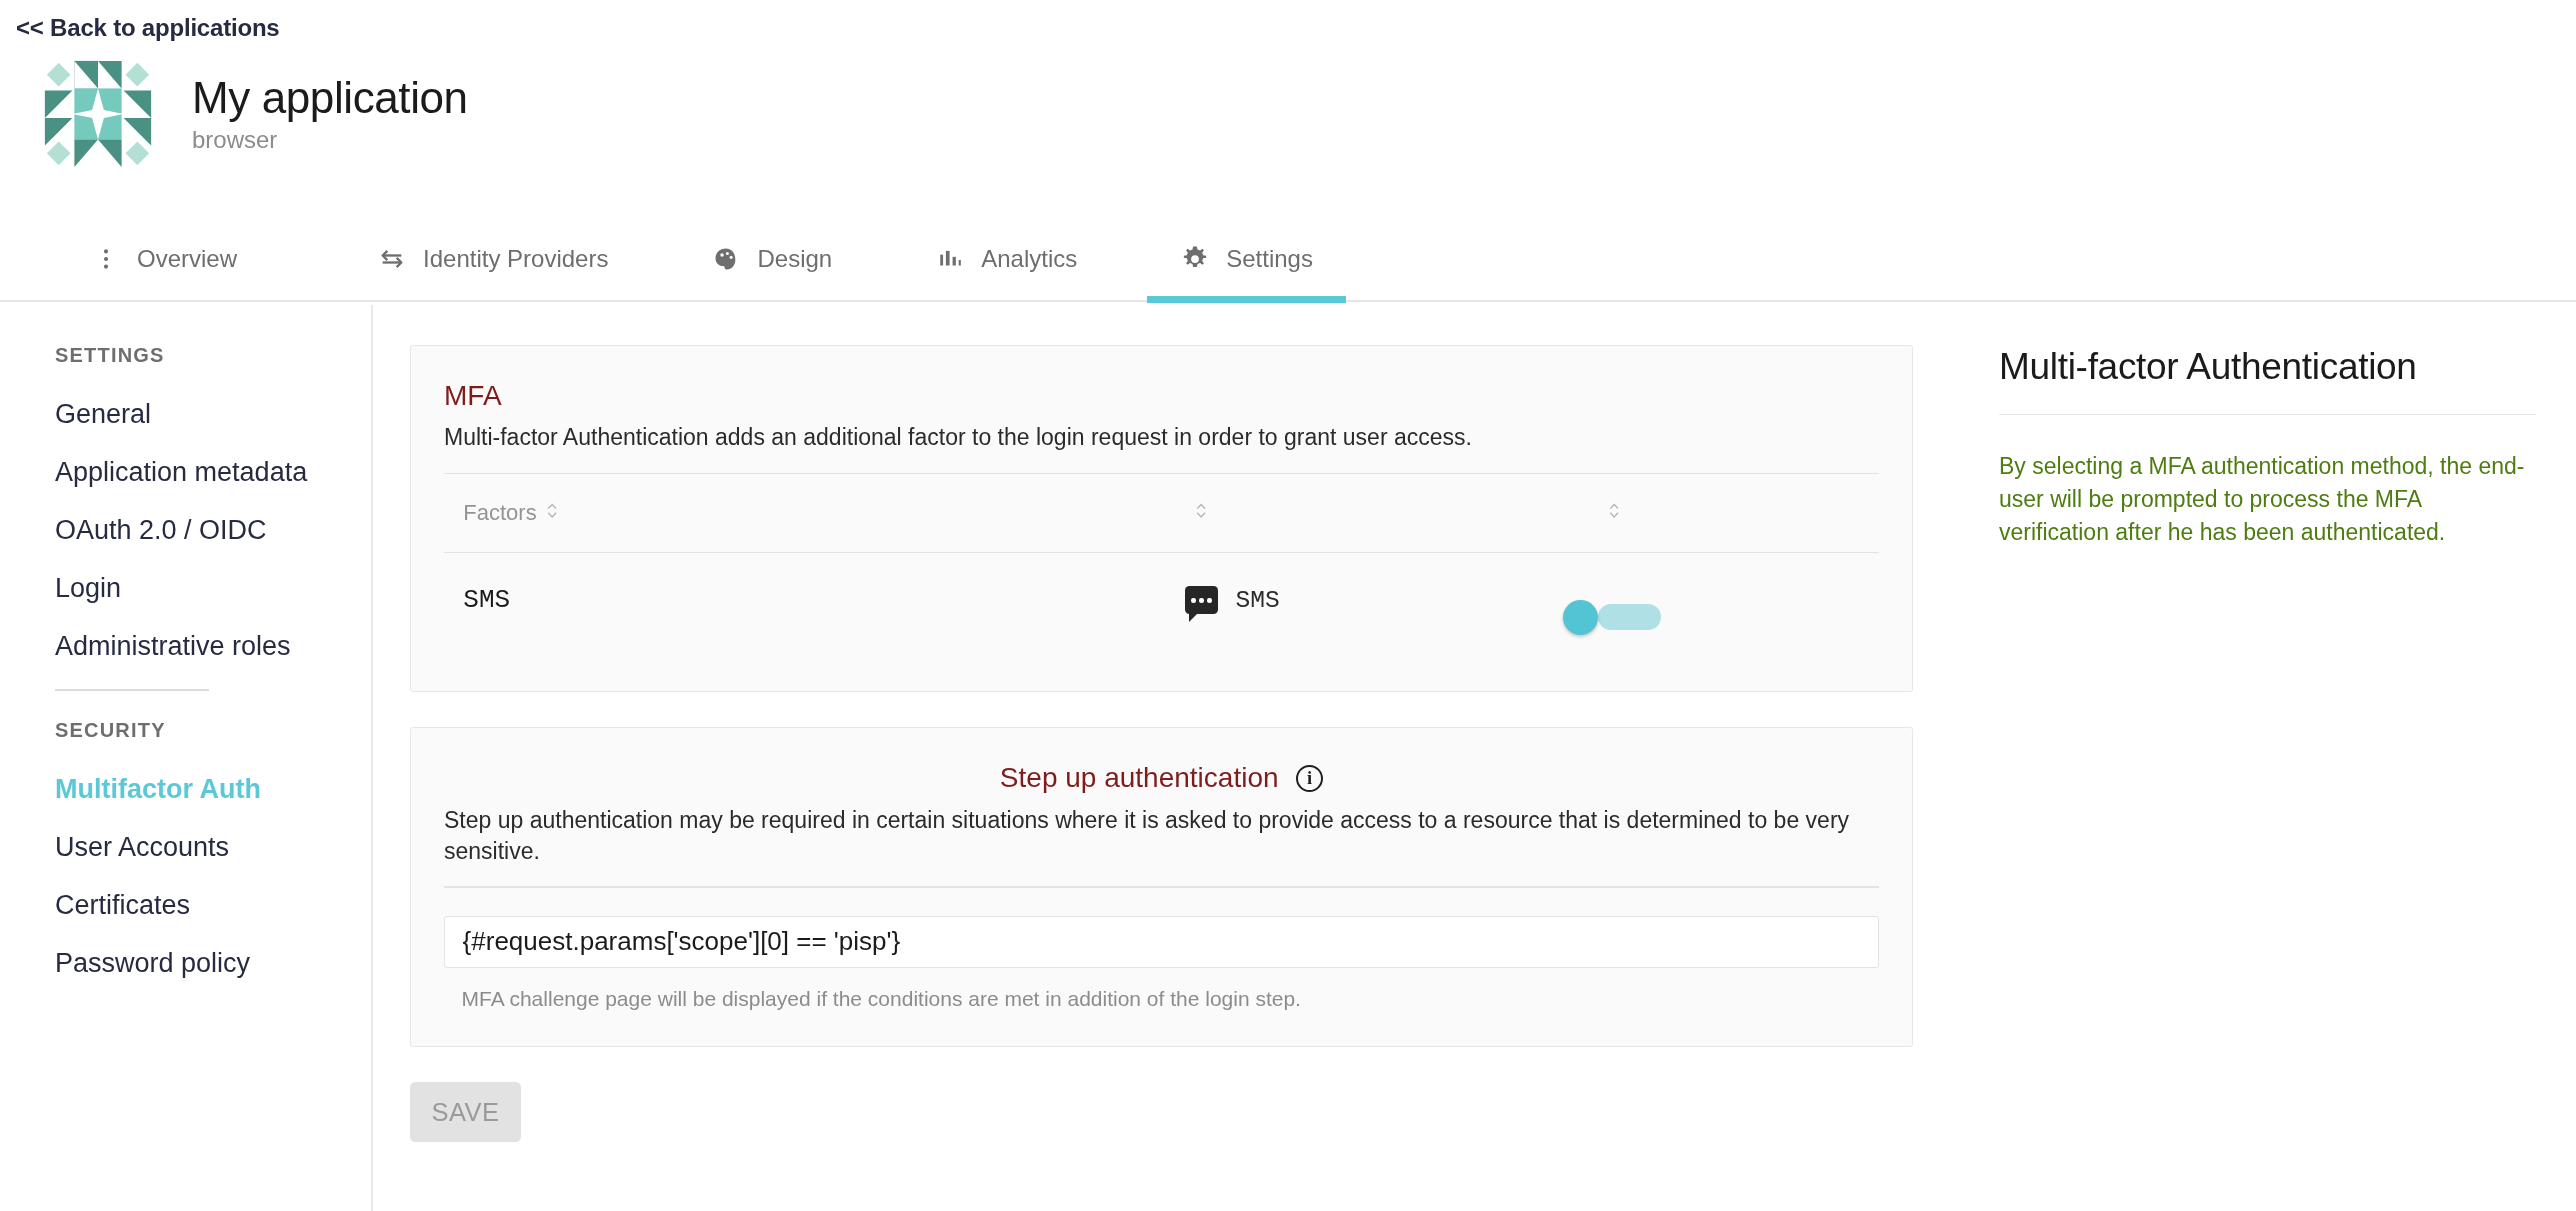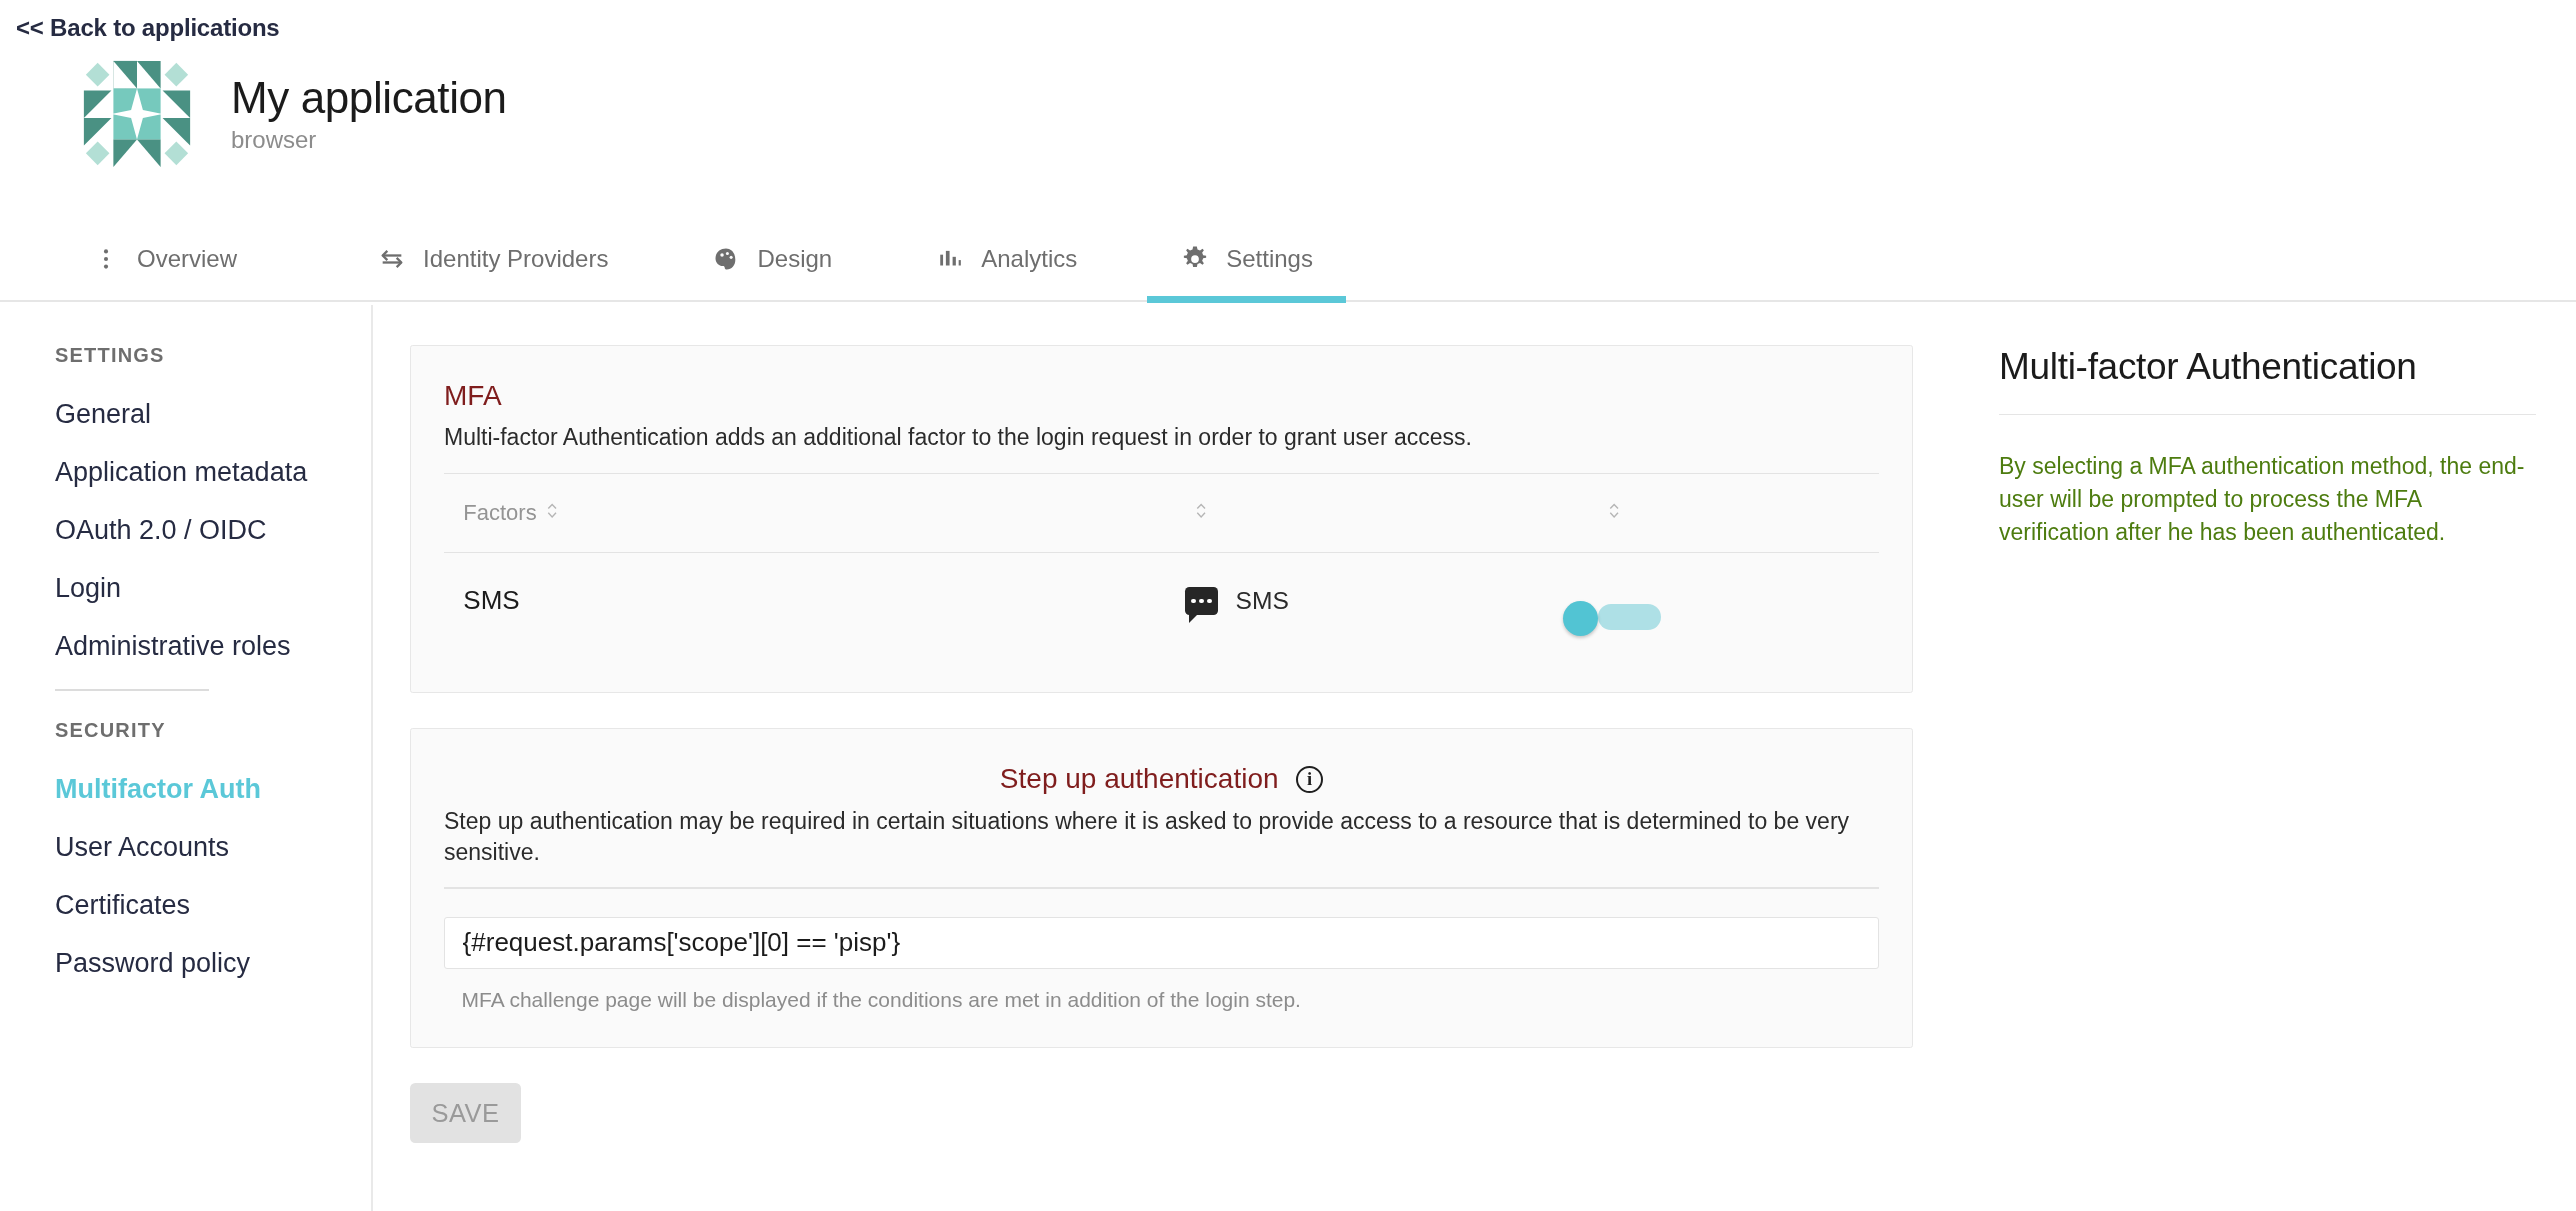--- a/index.html
+++ b/index.html
@@ -27,21 +27,20 @@
 
   
   .app-header {
     position: absolute;
     left: 0;
     top: 55px;
     display: flex;
     align-items: center;
     gap: 35px;
     padding-left: 39px;
-    margin-left: 39px;
   }
   .app-logo {
     width: 118px;
     height: 118px;
     flex: 0 0 auto;
     display: block;
   }
   .app-title-block { display: flex; flex-direction: column; gap: 8.8px; }
   .app-title {
     font-size: 44px;
@@ -191,20 +190,21 @@
   }
   .tbl th.c1 { padding-left: 19.3px; }
   .tbl th.c2 { width: 413px; }
   .tbl th.c3 { width: 281px; }
   .th-inner { display: flex; align-items: center; gap: 9.7px; }
   .tbl td {
     padding: 32px 0;
     font-size: 26px;
     color: #1b1b1b;
     vertical-align: middle;
+    font-family: Liberation Mono, monospace;
   }
   .tbl td.c1 { padding-left: 19.3px; }
   .sms-cell { display: flex; align-items: center; gap: 17.6px; }
   .sms-label { font-size: 24.6px; color: #2b2b2b; }
   .row-pad { height: 44px; }
 
   
   .bubble {
     position: relative;
     width: 33px;

